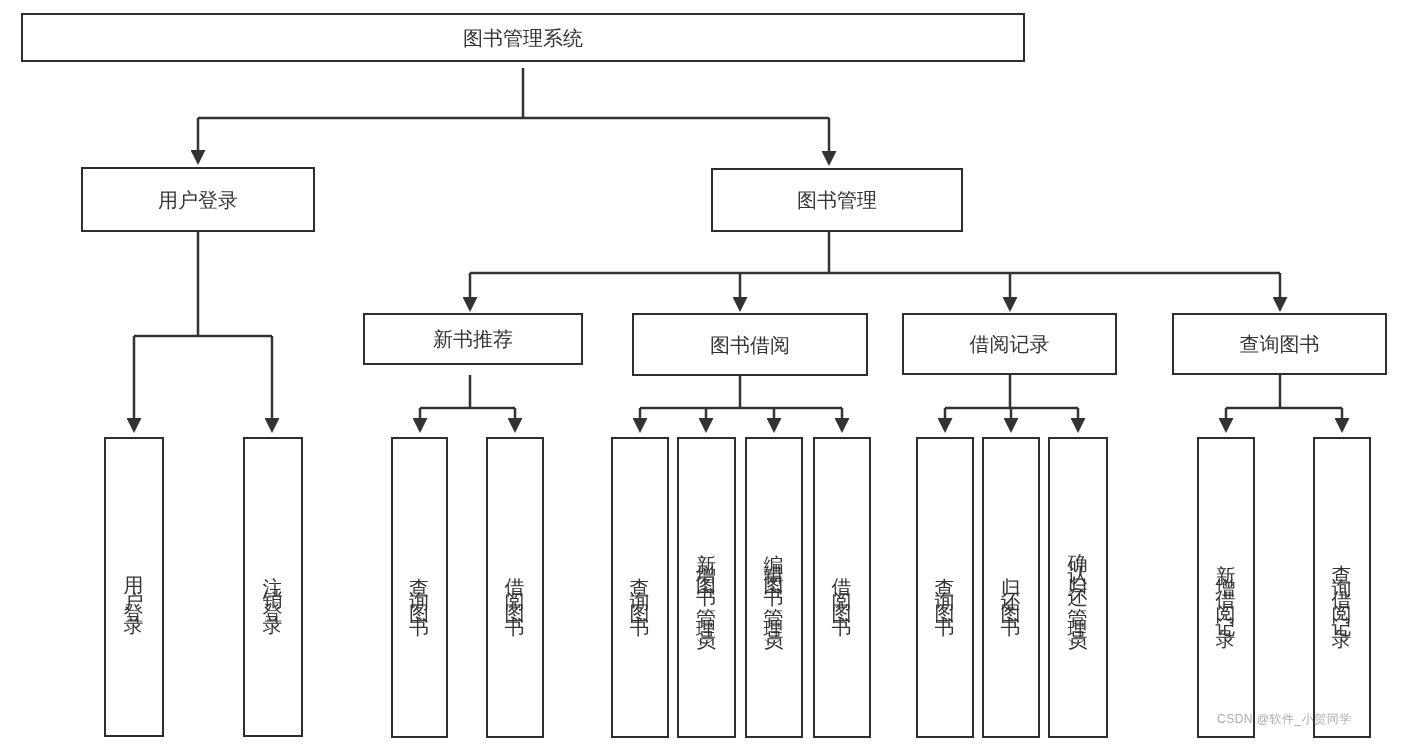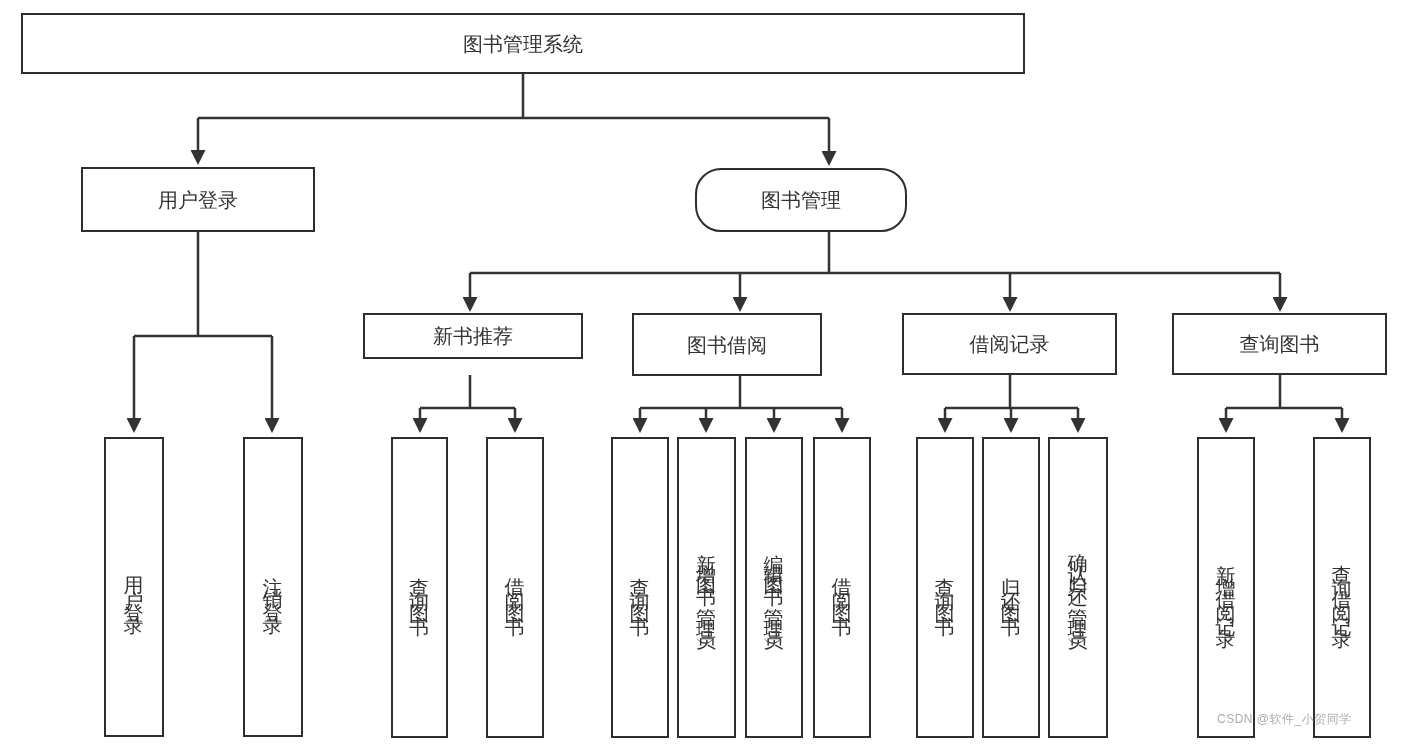--- a/index.html
+++ b/index.html
@@ -96,35 +96,35 @@
     <path class="arrow" d="M842 408 V430" marker-end="url(#arw)"></path>
 
     <path class="arrow" d="M945 408 V430" marker-end="url(#arw)"></path>
     <path class="arrow" d="M1011 408 V430" marker-end="url(#arw)"></path>
     <path class="arrow" d="M1078 408 V430" marker-end="url(#arw)"></path>
 
     <path class="arrow" d="M1226 408 V430" marker-end="url(#arw)"></path>
     <path class="arrow" d="M1342 408 V430" marker-end="url(#arw)"></path>
   </svg>
 
-  <div class="node" style="left:21px; top:13px; width:1004px; height:61px;">
+  <div class="node" style="left:21px; top:13px; width:1004px; height:49px;">
     <span class="lbl">图书管理系统</span>
   </div>
 
   <div class="node" style="left:81px; top:167px; width:234px; height:65px;">
     <span class="lbl">用户登录</span>
   </div>
-  <div class="node" style="left:695px; top:168px; width:212px; height:64px;border-radius:26px;">
+  <div class="node" style="left:711px; top:168px; width:252px; height:64px;">
     <span class="lbl">图书管理</span>
   </div>
 
-  <div class="node" style="left:363px; top:313px; width:220px; height:46px;">
+  <div class="node" style="left:363px; top:313px; width:220px; height:52px;">
     <span class="lbl">新书推荐</span>
   </div>
-  <div class="node" style="left:632px; top:313px; width:190px; height:63px;">
+  <div class="node" style="left:632px; top:313px; width:236px; height:63px;">
     <span class="lbl">图书借阅</span>
   </div>
   <div class="node" style="left:902px; top:313px; width:215px; height:62px;">
     <span class="lbl">借阅记录</span>
   </div>
   <div class="node" style="left:1172px; top:313px; width:215px; height:62px;">
     <span class="lbl">查询图书</span>
   </div>
 
   <div class="node leaf" style="left:104px; top:437px; width:60px; height:300px;">

